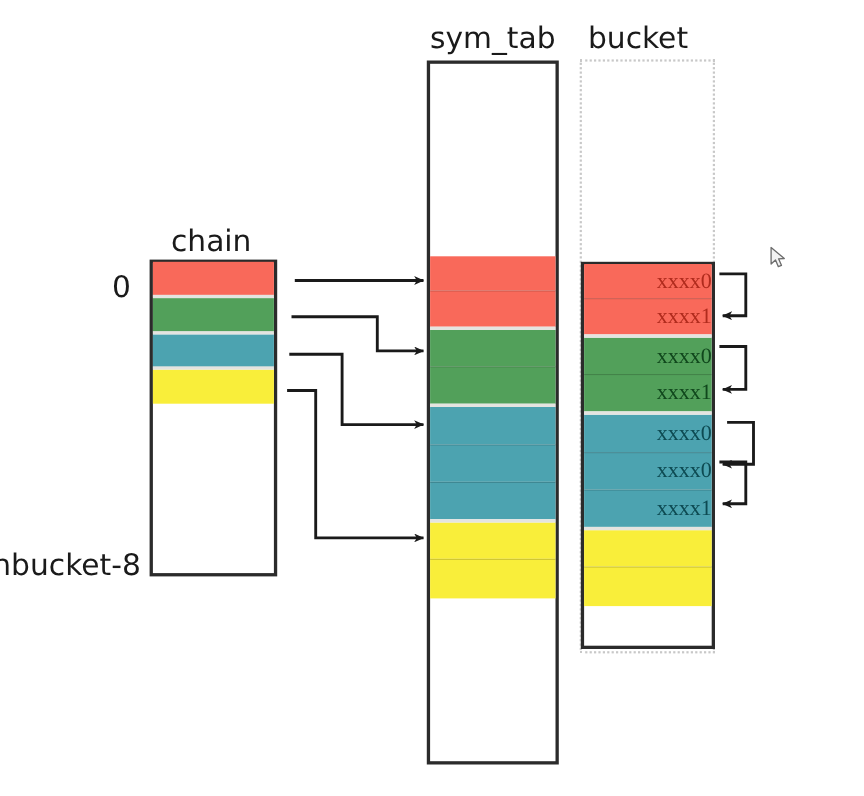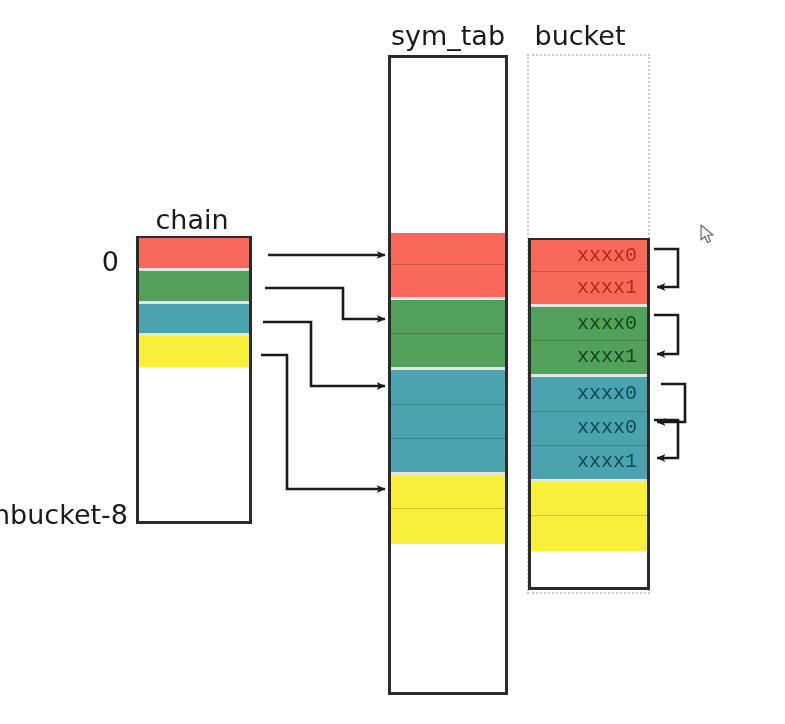--- a/index.html
+++ b/index.html
@@ -39,22 +39,21 @@
 
   
   .cell{
     position:absolute;
     box-sizing:border-box;
     display:flex;
     align-items:center;
     justify-content:flex-end;
     font-size:20px;
     line-height:1;
-    padding-right:10px;
-    font-family:Liberation Mono, monospace;
+    font-family:Liberation Serif, serif;
   }
   .sep{position:absolute;height:1px;background:rgba(0,0,0,0.18);}
   .sep-light{position:absolute;height:3px;background:#e4e4e0;}
 
   svg.overlay{position:absolute;left:0;top:0;width:785px;height:724px;pointer-events:none;}
 
   .cursor{position:absolute;width:16px;height:22px;}
 </style>
 </head>
 <body>

